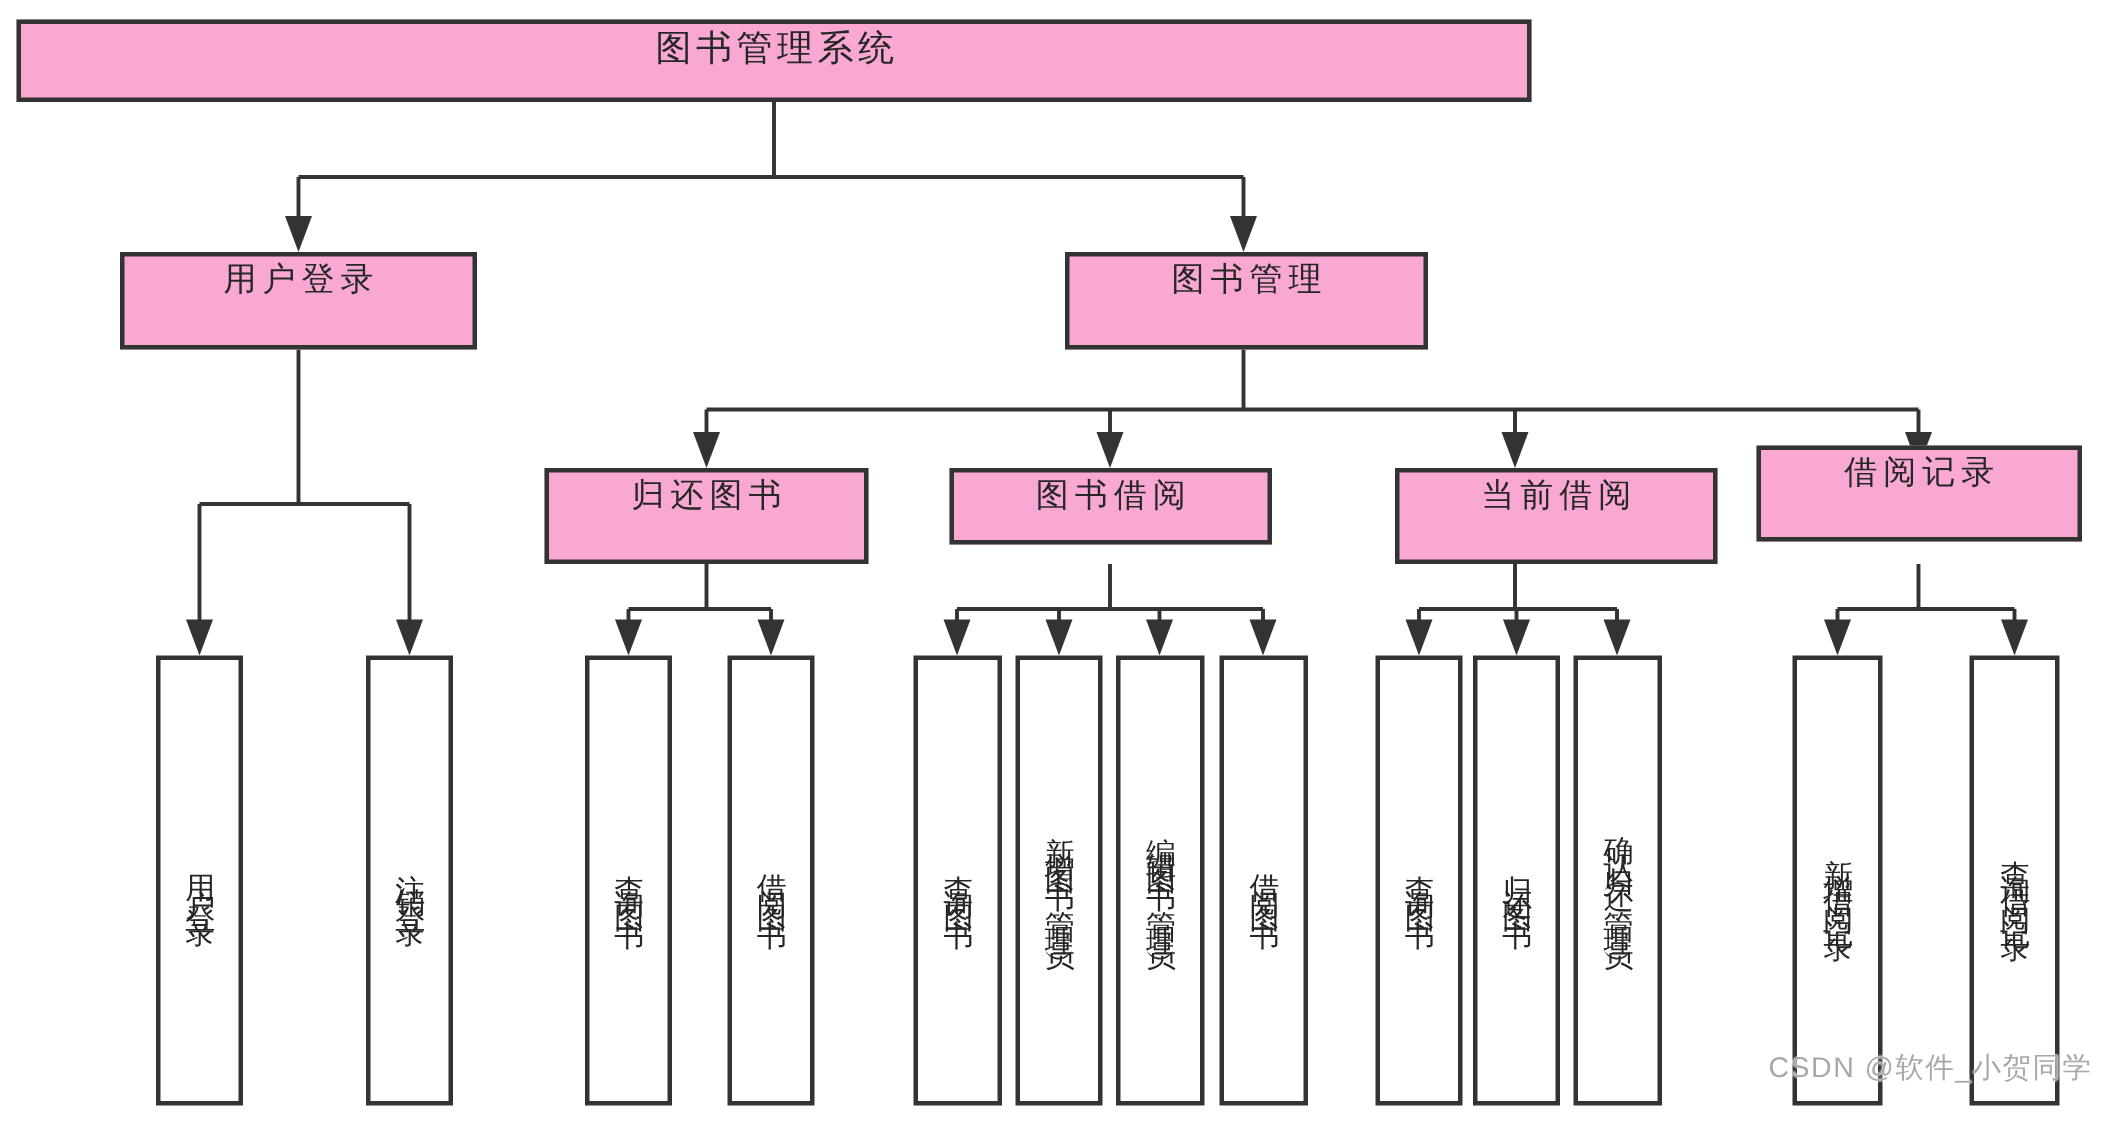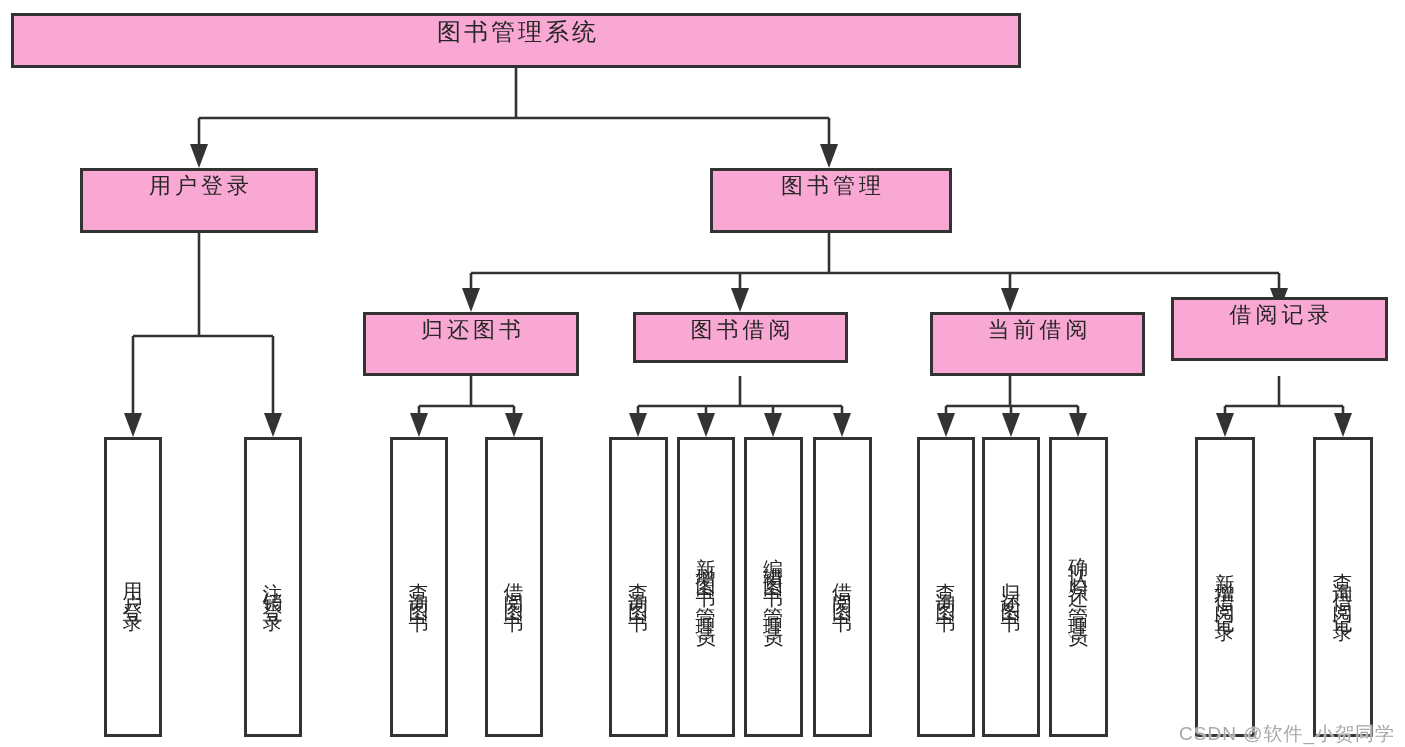--- a/index.html
+++ b/index.html
@@ -54,21 +54,21 @@
     text-orientation: mixed;
     font-size: 20px;
     letter-spacing: 10px;
     line-height: 1;
     color: #262626;
     white-space: nowrap;
   }
   .watermark {
     position: absolute;
     right: 10px;
-    bottom: 0;
+    bottom: 22px;
     font-size: 19px;
     letter-spacing: 1px;
     color: #a8a8a8;
     text-shadow: 0 0 2px #ffffff, 0 0 1px #ffffff;
     white-space: nowrap;
   }
 </style>
 </head>
 <body>
 

